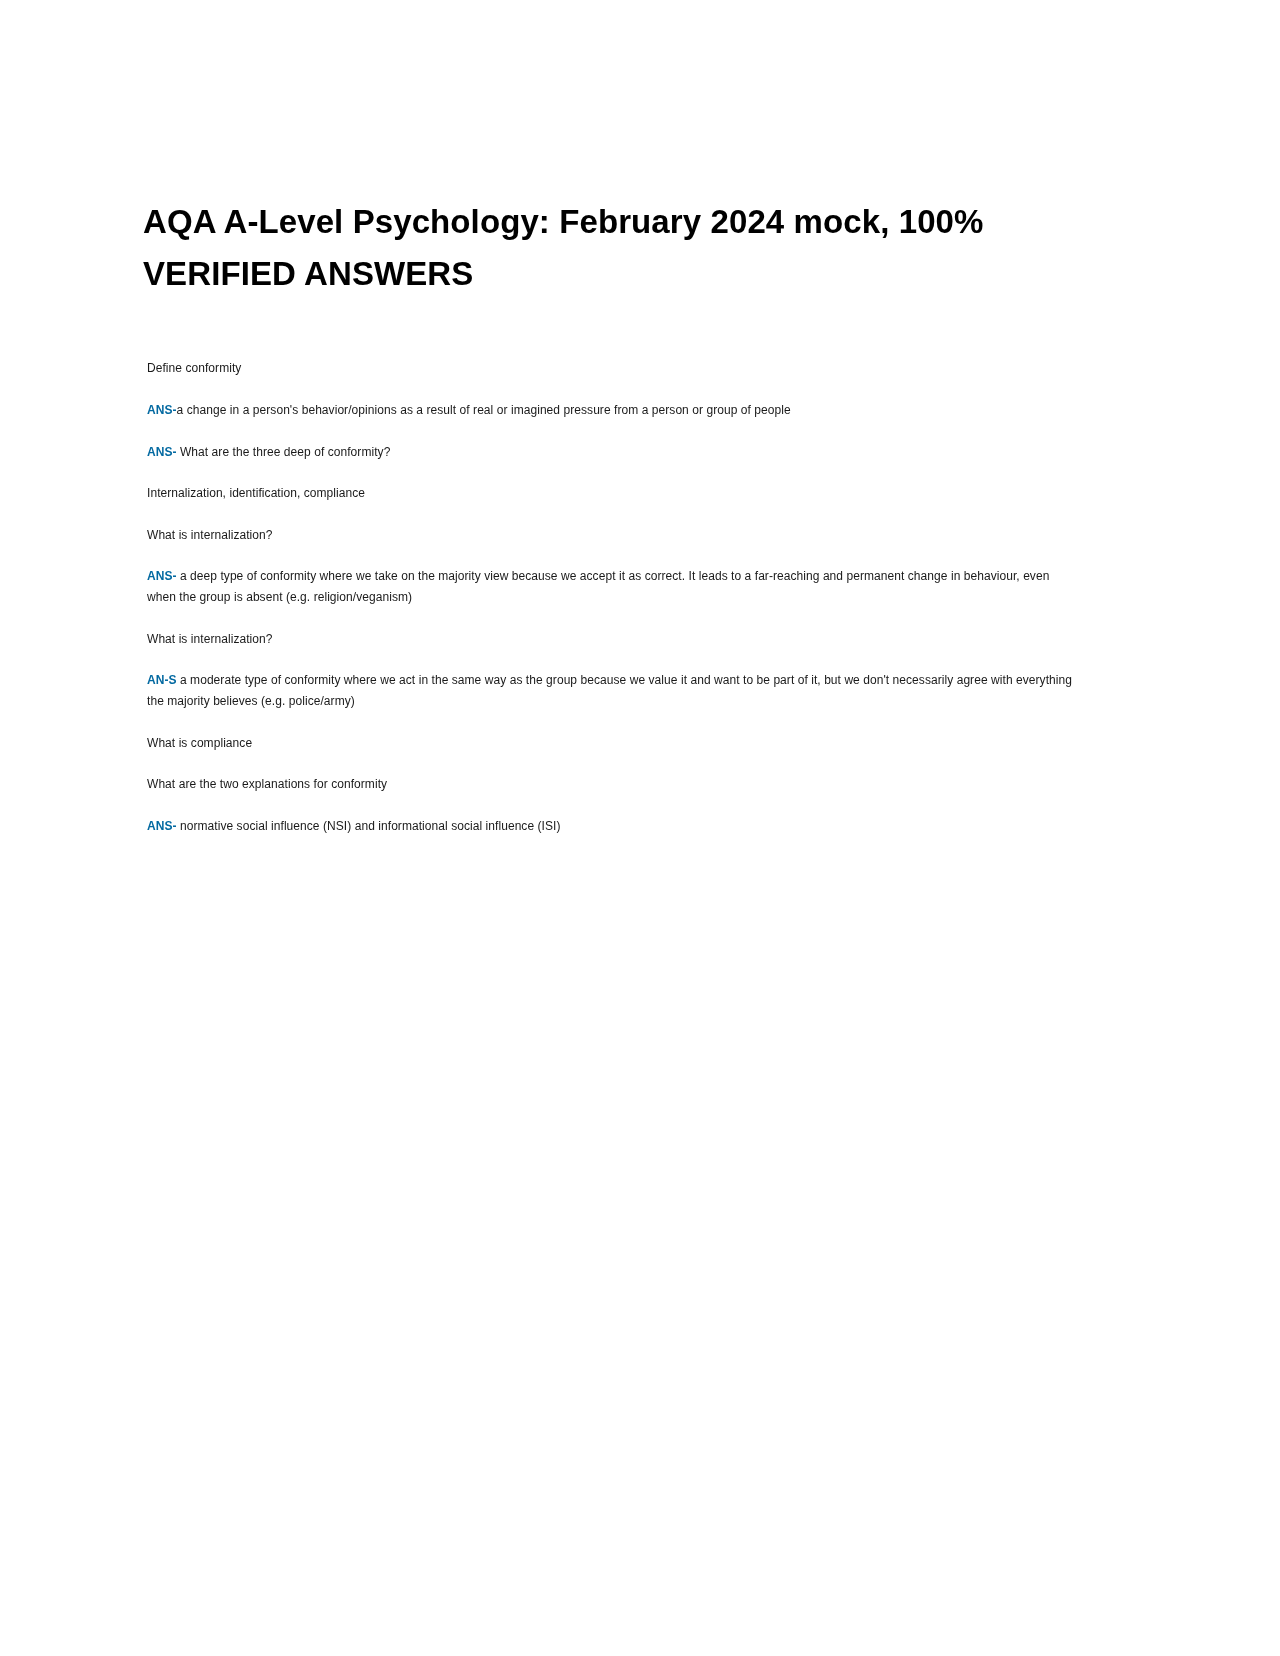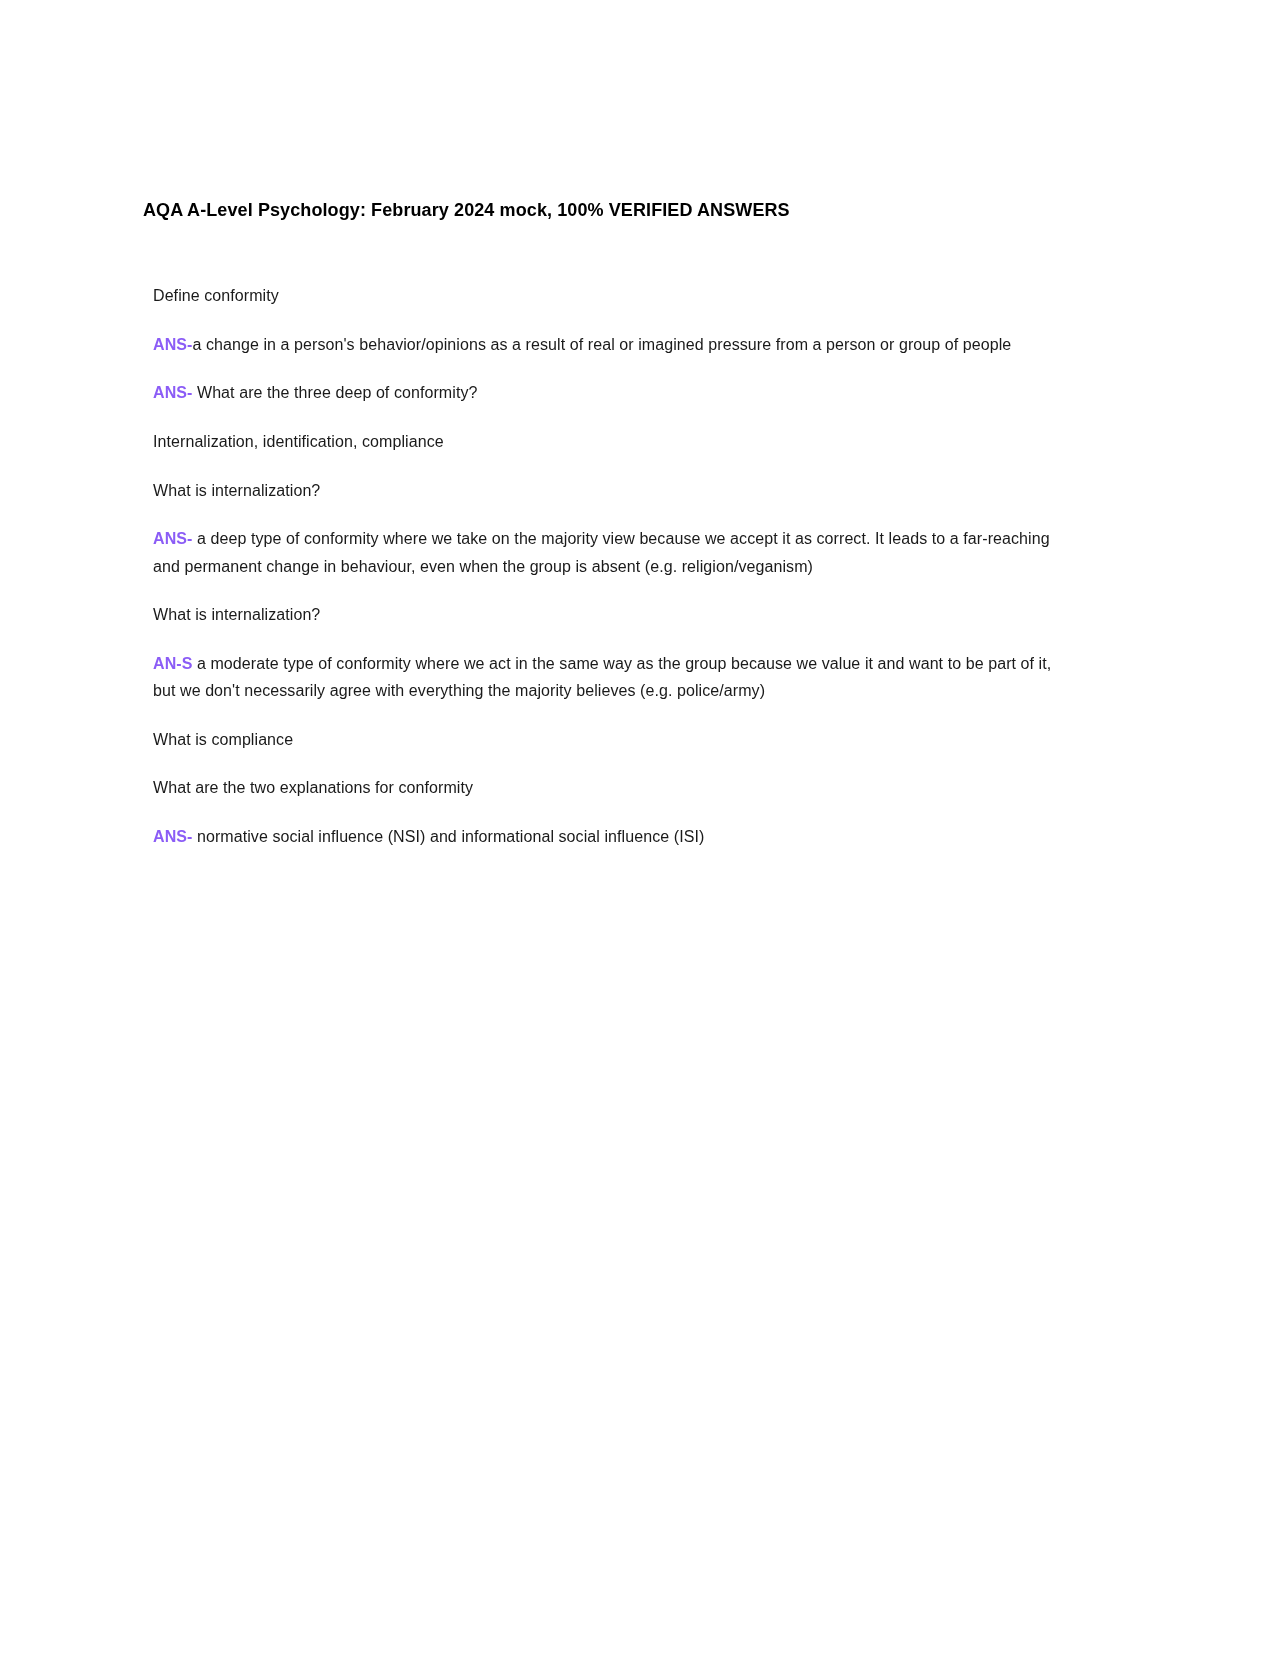--- a/index.html
+++ b/index.html
@@ -20,41 +20,41 @@
     background: #ffffff;
     box-sizing: border-box;
   }
   .doc-body {
     position: absolute;
     left: 143px;
     top: 196px;
     width: 930px;
   }
   .doc-title {
-    font-size: 18px;
+    font-size: 33px;
     font-weight: bold;
     line-height: 1.58;
     letter-spacing: 0.1px;
     margin: 0 0 0 0;
     color: #000000;
   }
   .spacer {
     height: 58px;
   }
   .para {
-    font-size: 16px;
+    font-size: 12px;
     line-height: 1.72;
-    margin: 0 0 21px 10px;
+    margin: 0 0 21px 4px;
     color: #1a1a1a;
     text-align: left;
     letter-spacing: 0.005em;
   }
   .para b {
     font-weight: bold;
-    color: #8b5cf6;
+    color: #0369a1;
   }
 </style>
 </head>
 <body>
 
 <div class="page">
   <div class="doc-body">
 
     <h1 class="doc-title">AQA A-Level Psychology: February 2024 mock, 100% VERIFIED ANSWERS</h1>
 

